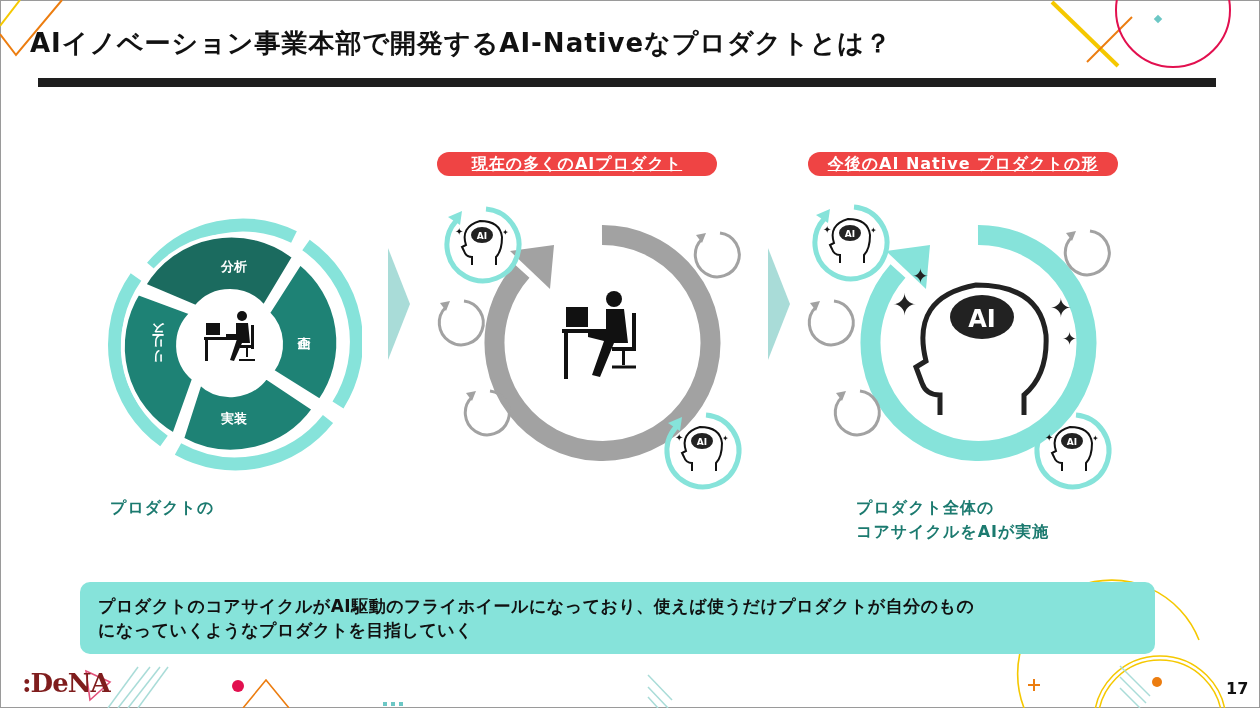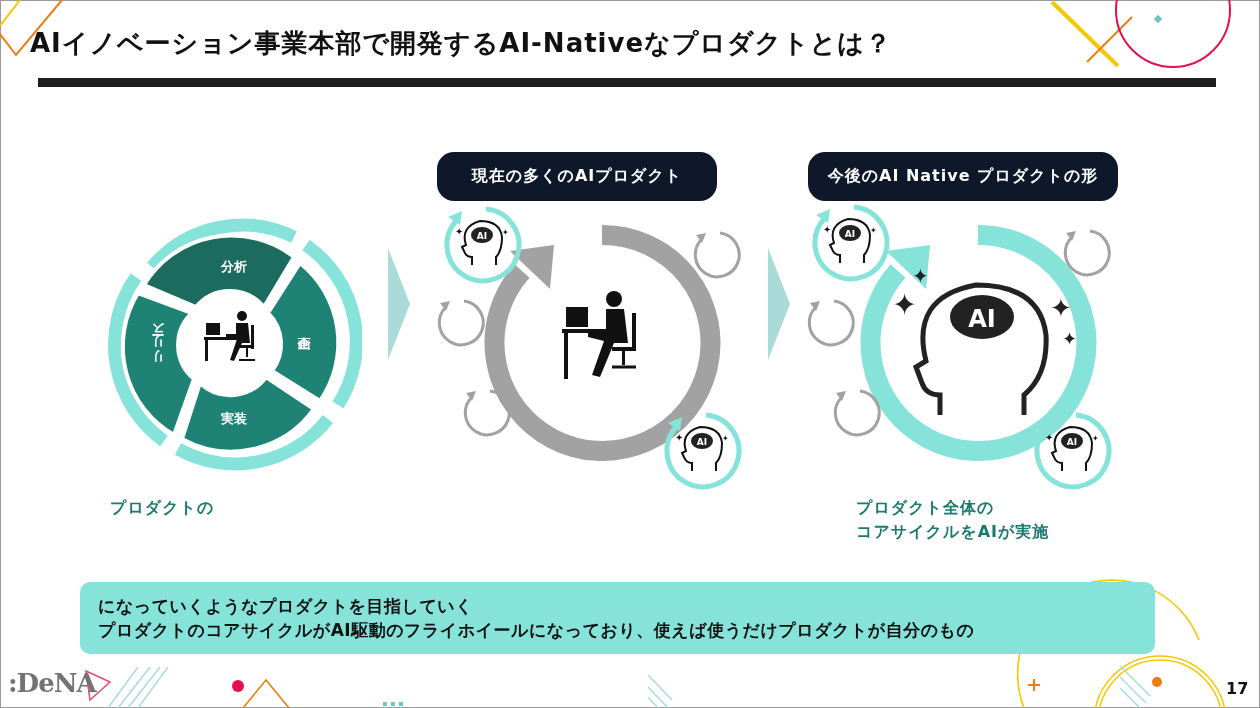--- a/index.html
+++ b/index.html
@@ -1,25 +1,25 @@
 <!DOCTYPE html>
 <html><head>
 <meta charset="utf-8">
 <style>
   html, body { margin:0; padding:0; }
   body { width:1260px; height:708px; position:relative; overflow:hidden; background:#ffffff; font-family:"DejaVu Sans", sans-serif; }
   .frame { position:absolute; left:0; top:0; width:1258px; height:706px; border:1px solid #9a9a9a; }
   .title { position:absolute; left:30px; top:26px; font-size:26px; font-weight:bold; color:#111; letter-spacing:1px; white-space:nowrap; }
   .title-bar { position:absolute; left:38px; top:78px; width:1178px; height:9px; background:#1e1e1e; }
   .deco { position:absolute; left:0; top:0; }
-  .pill { position:absolute; height:49px; border-radius:17px; background:#0f172a; color:#fff; font-size:16px; font-weight:bold; display:flex; align-items:center; justify-content:center; white-space:nowrap; letter-spacing:1px; }
+  .pill { position:absolute; height:24px; border-radius:17px; background:#ef4444; color:#fff; font-size:16px; font-weight:bold; display:flex; align-items:center; justify-content:center; white-space:nowrap; letter-spacing:1px;text-decoration:underline; }
   .caption { position:absolute; color:#1b7a6f; font-size:16px; font-weight:bold; line-height:24px; letter-spacing:1px; white-space:nowrap; }
   .summary { position:absolute; left:80px; top:582px; width:1075px; height:72px; background:#86e3da; border-radius:10px; }
   .summary-text { position:absolute; left:18px; top:12px; font-size:17px; font-weight:bold; color:#111; line-height:24px; white-space:nowrap; letter-spacing:0.5px; }
-  .logo { position:absolute; left:8px; top:668px; font-size:26px; font-weight:bold; color:#737373; font-family:"DejaVu Serif", serif; letter-spacing:-1px;text-align:right; }
+  .logo { position:absolute; left:22px; top:668px; font-size:26px; font-weight:bold; color:#7f1d1d; font-family:"DejaVu Serif", serif; letter-spacing:-1px;text-align:right; }
   .page-num { position:absolute; left:1226px; top:679px; font-size:16px; font-weight:bold; color:#111; }
   svg text { font-family:"DejaVu Sans", sans-serif; }
 </style>
 </head>
 <body>
 
 <div class="frame"></div>
 
 <svg class="deco" width="1260" height="708">
 
@@ -213,19 +213,19 @@
   </g>
 </svg>
 
 <div class="caption" style="left:856px;top:496px;width:270px">
   <div>プロダクト全体の</div>
   <div>コアサイクルをAIが実施</div>
 </div>
 
 <div class="summary">
   <div class="summary-text">
+    <div>プロダクトのコアサイクルがAI駆動のフライホイールになっており、使えば使うだけプロダクトが自分のもの</div>
     <div>になっていくようなプロダクトを目指していく</div>
-    <div>プロダクトのコアサイクルがAI駆動のフライホイールになっており、使えば使うだけプロダクトが自分のもの</div>
   </div>
 </div>
 
 <div class="logo">:DeNA</div>
 <div class="page-num">17</div>
 
 </body></html>

